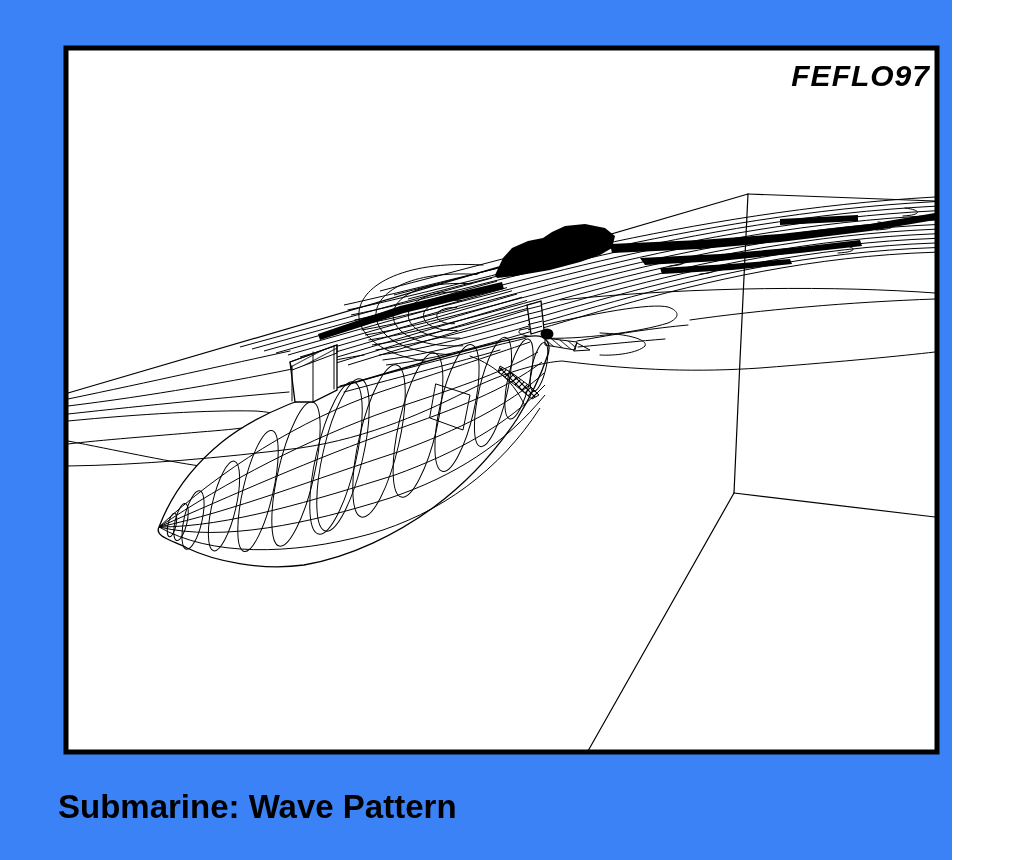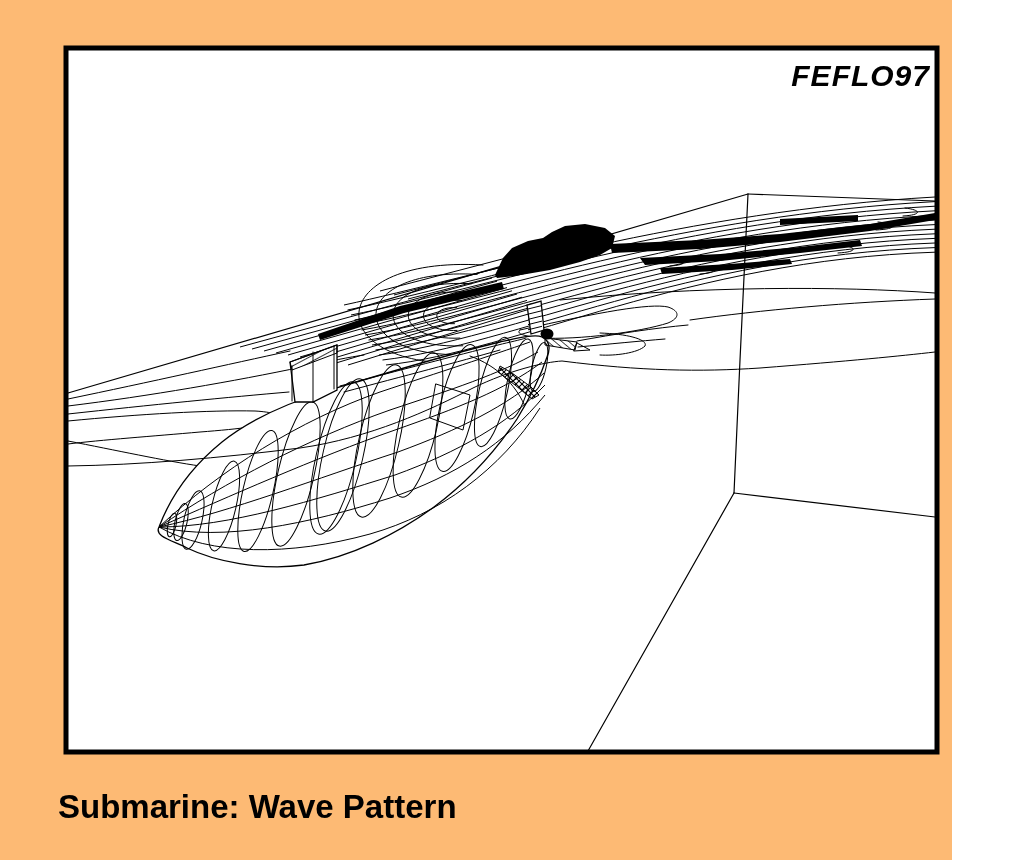--- a/index.html
+++ b/index.html
@@ -1,19 +1,19 @@
 <!DOCTYPE html>
 <html><head>
 <meta charset="utf-8">
 <style>
   html,body{margin:0;padding:0;background:#ffffff;}
   .page{
     position:relative;
     width:952px;height:860px;
-    background:#fdba74;
+    background:#3b82f6;
     font-family:"Liberation Sans", sans-serif;
     overflow:hidden;
   }
   svg{display:block;}
   .ln{fill:none;stroke:#000;stroke-width:1.2;stroke-linecap:round;}
   .thin{fill:none;stroke:#000;stroke-width:1;stroke-linecap:round;}
   .blk{fill:#000;stroke:none;}
   .whitefill{fill:#fff;stroke:#000;stroke-width:1.3;}
   .solver-label{
     font-family:"Liberation Sans", sans-serif;

